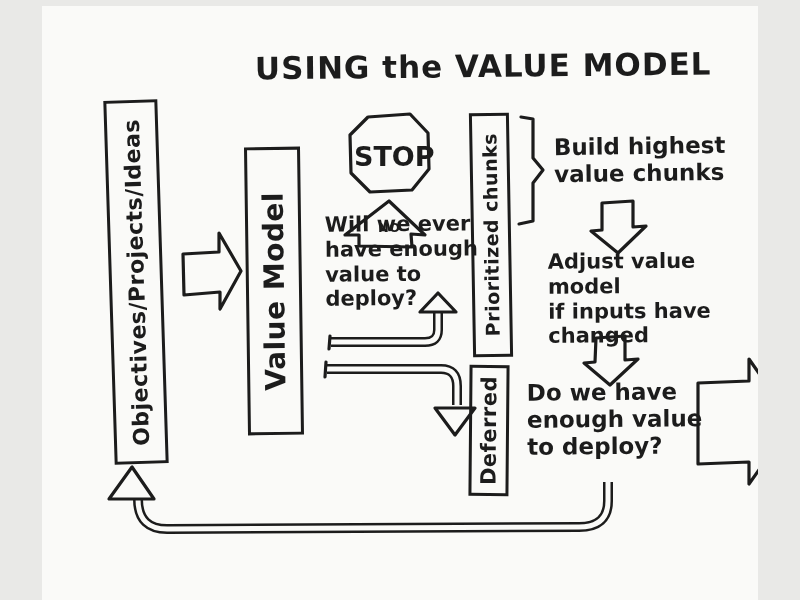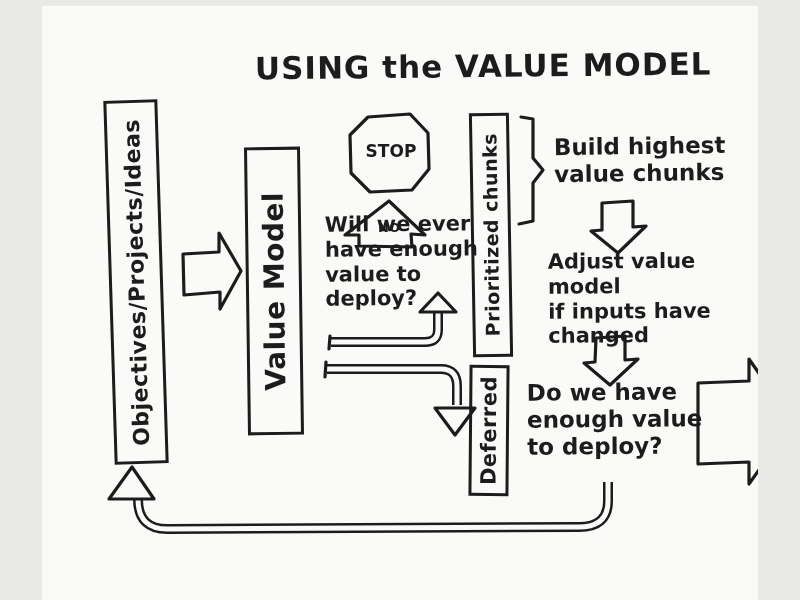--- a/index.html
+++ b/index.html
@@ -72,21 +72,21 @@
   </div>
 
   <div class="box" style="left:429px; top:107px; width:40px; height:244px; transform:rotate(-1deg);">
     <span class="vtext" style="font-size:19px;">Prioritized chunks</span>
   </div>
 
   <div class="box" style="left:427px; top:359px; width:40px; height:131px; transform:rotate(0.5deg);">
     <span class="vtext" style="font-size:21px;">Deferred</span>
   </div>
 
-  <div class="abs" style="left:312px; top:135px; width:74px; text-align:center; font-size:17px;">STOP</div>
+  <div class="abs" style="left:312px; top:135px; width:74px; text-align:center; font-size:27px;">STOP</div>
   <div class="abs" style="left:317px; top:214px; width:60px; text-align:center; font-size:13px;">NO</div>
 
   <div class="note" style="left:283px; top:206px; font-size:21px; transform:rotate(-0.5deg);">
     <div>Will we ever</div>
     <div>have enough</div>
     <div>value to</div>
     <div>deploy?</div>
   </div>
 
   <div class="note" style="left:512px; top:127px; font-size:23px; transform:rotate(-0.8deg);">

